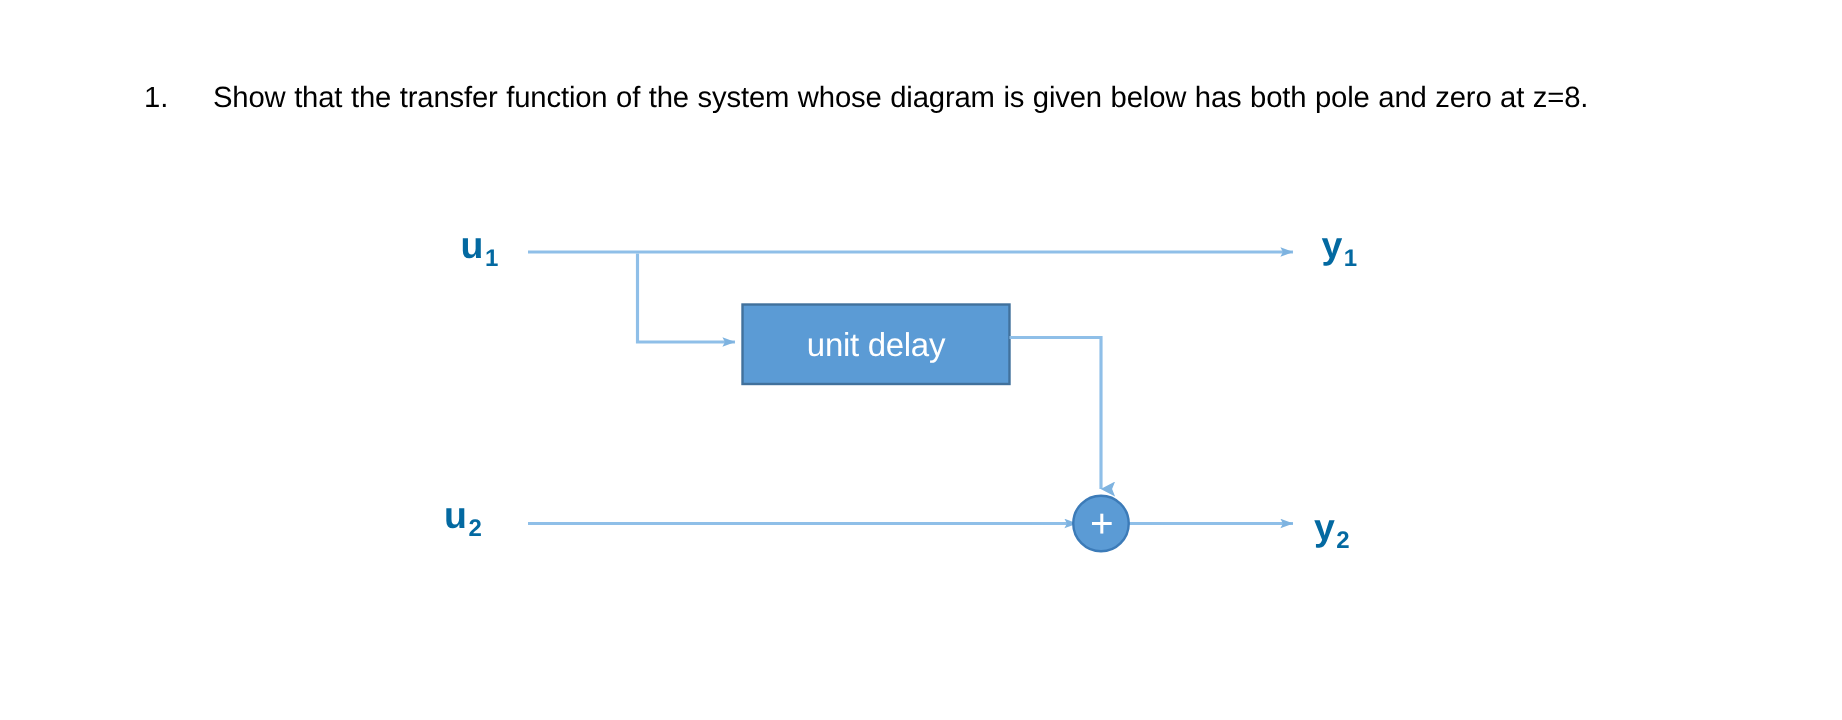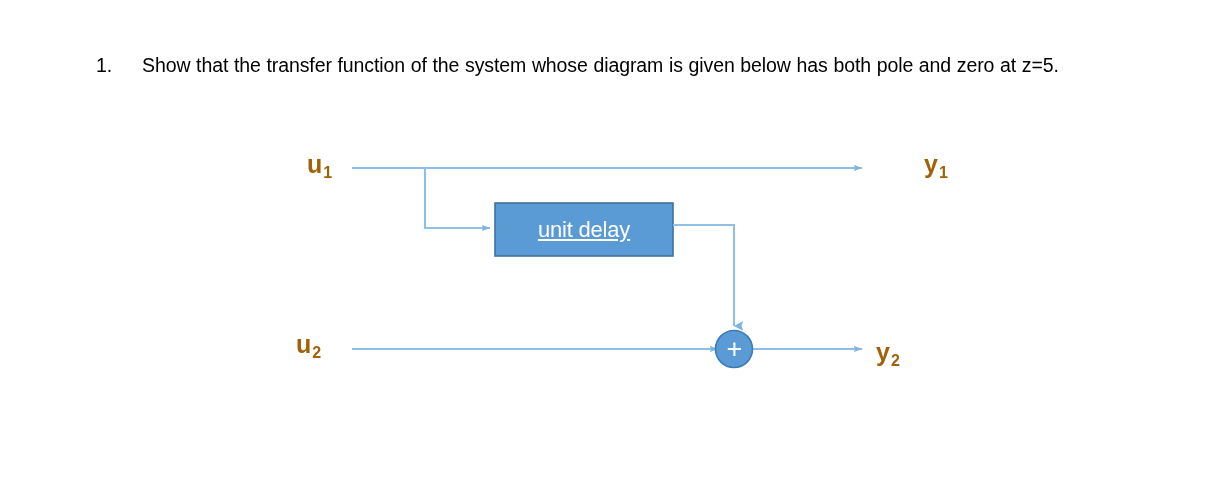--- a/index.html
+++ b/index.html
@@ -59,54 +59,53 @@
     width: 1228px;
     height: 480px;
   }
 
   
   .sig-label {
     position: absolute;
     font-family: "Liberation Sans", sans-serif;
     font-size: 25px;
     font-weight: bold;
-    color: #a16207;
+    color: #0369a1;
     white-space: nowrap;
     line-height: 1;
   }
   .sig-label sub {
     font-size: 16px;
     font-weight: bold;
     vertical-align: baseline;
     position: relative;
     top: 5px;
     left: 1px;
   }
   #label-u1 { left: 307px; top: 152px; }
   #label-u2 { left: 296px; top: 332px; }
-  #label-y1 { left: 924px; top: 152px; }
+  #label-y1 { left: 881px; top: 152px; }
   #label-y2 { left: 876px; top: 340px; }
 
   
   #unit-delay-text {
     position: absolute;
     left: 495px;
     top: 203px;
     width: 178px;
     height: 53px;
     display: flex;
     align-items: center;
     justify-content: center;
     color: #ffffff;
     font-family: "Liberation Sans", sans-serif;
     font-size: 22px;
     letter-spacing: -0.2px;
     white-space: nowrap;
     pointer-events: none;
-    text-decoration: underline;
   }
 
   
   #sum-plus {
     position: absolute;
     left: 716px;
     top: 331px;
     width: 37px;
     height: 37px;
     display: flex;
@@ -118,21 +117,21 @@
     line-height: 1;
     pointer-events: none;
   }
 </style>
 </head>
 <body>
 
 <div id="question-block">
   <div id="question-row">
     <span class="q-marker">1.</span>
-    <span class="q-text">Show that the transfer function of the system whose diagram is given below has both pole and zero at z=5.</span>
+    <span class="q-text">Show that the transfer function of the system whose diagram is given below has both pole and zero at z=8.</span>
   </div>
 </div>
 
 <div id="diagram">
 
   <svg id="diagram-svg" viewBox="0 0 1228 480">
     <defs>
       <marker id="arrowhead" markerWidth="9" markerHeight="9" refX="8.4" refY="3.2" orient="auto" markerUnits="userSpaceOnUse">
         <path d="M 0 0 L 8.6 3.2 L 0 6.4 L 1.7 3.2 Z" fill="#7EB3E0"></path>
       </marker>

